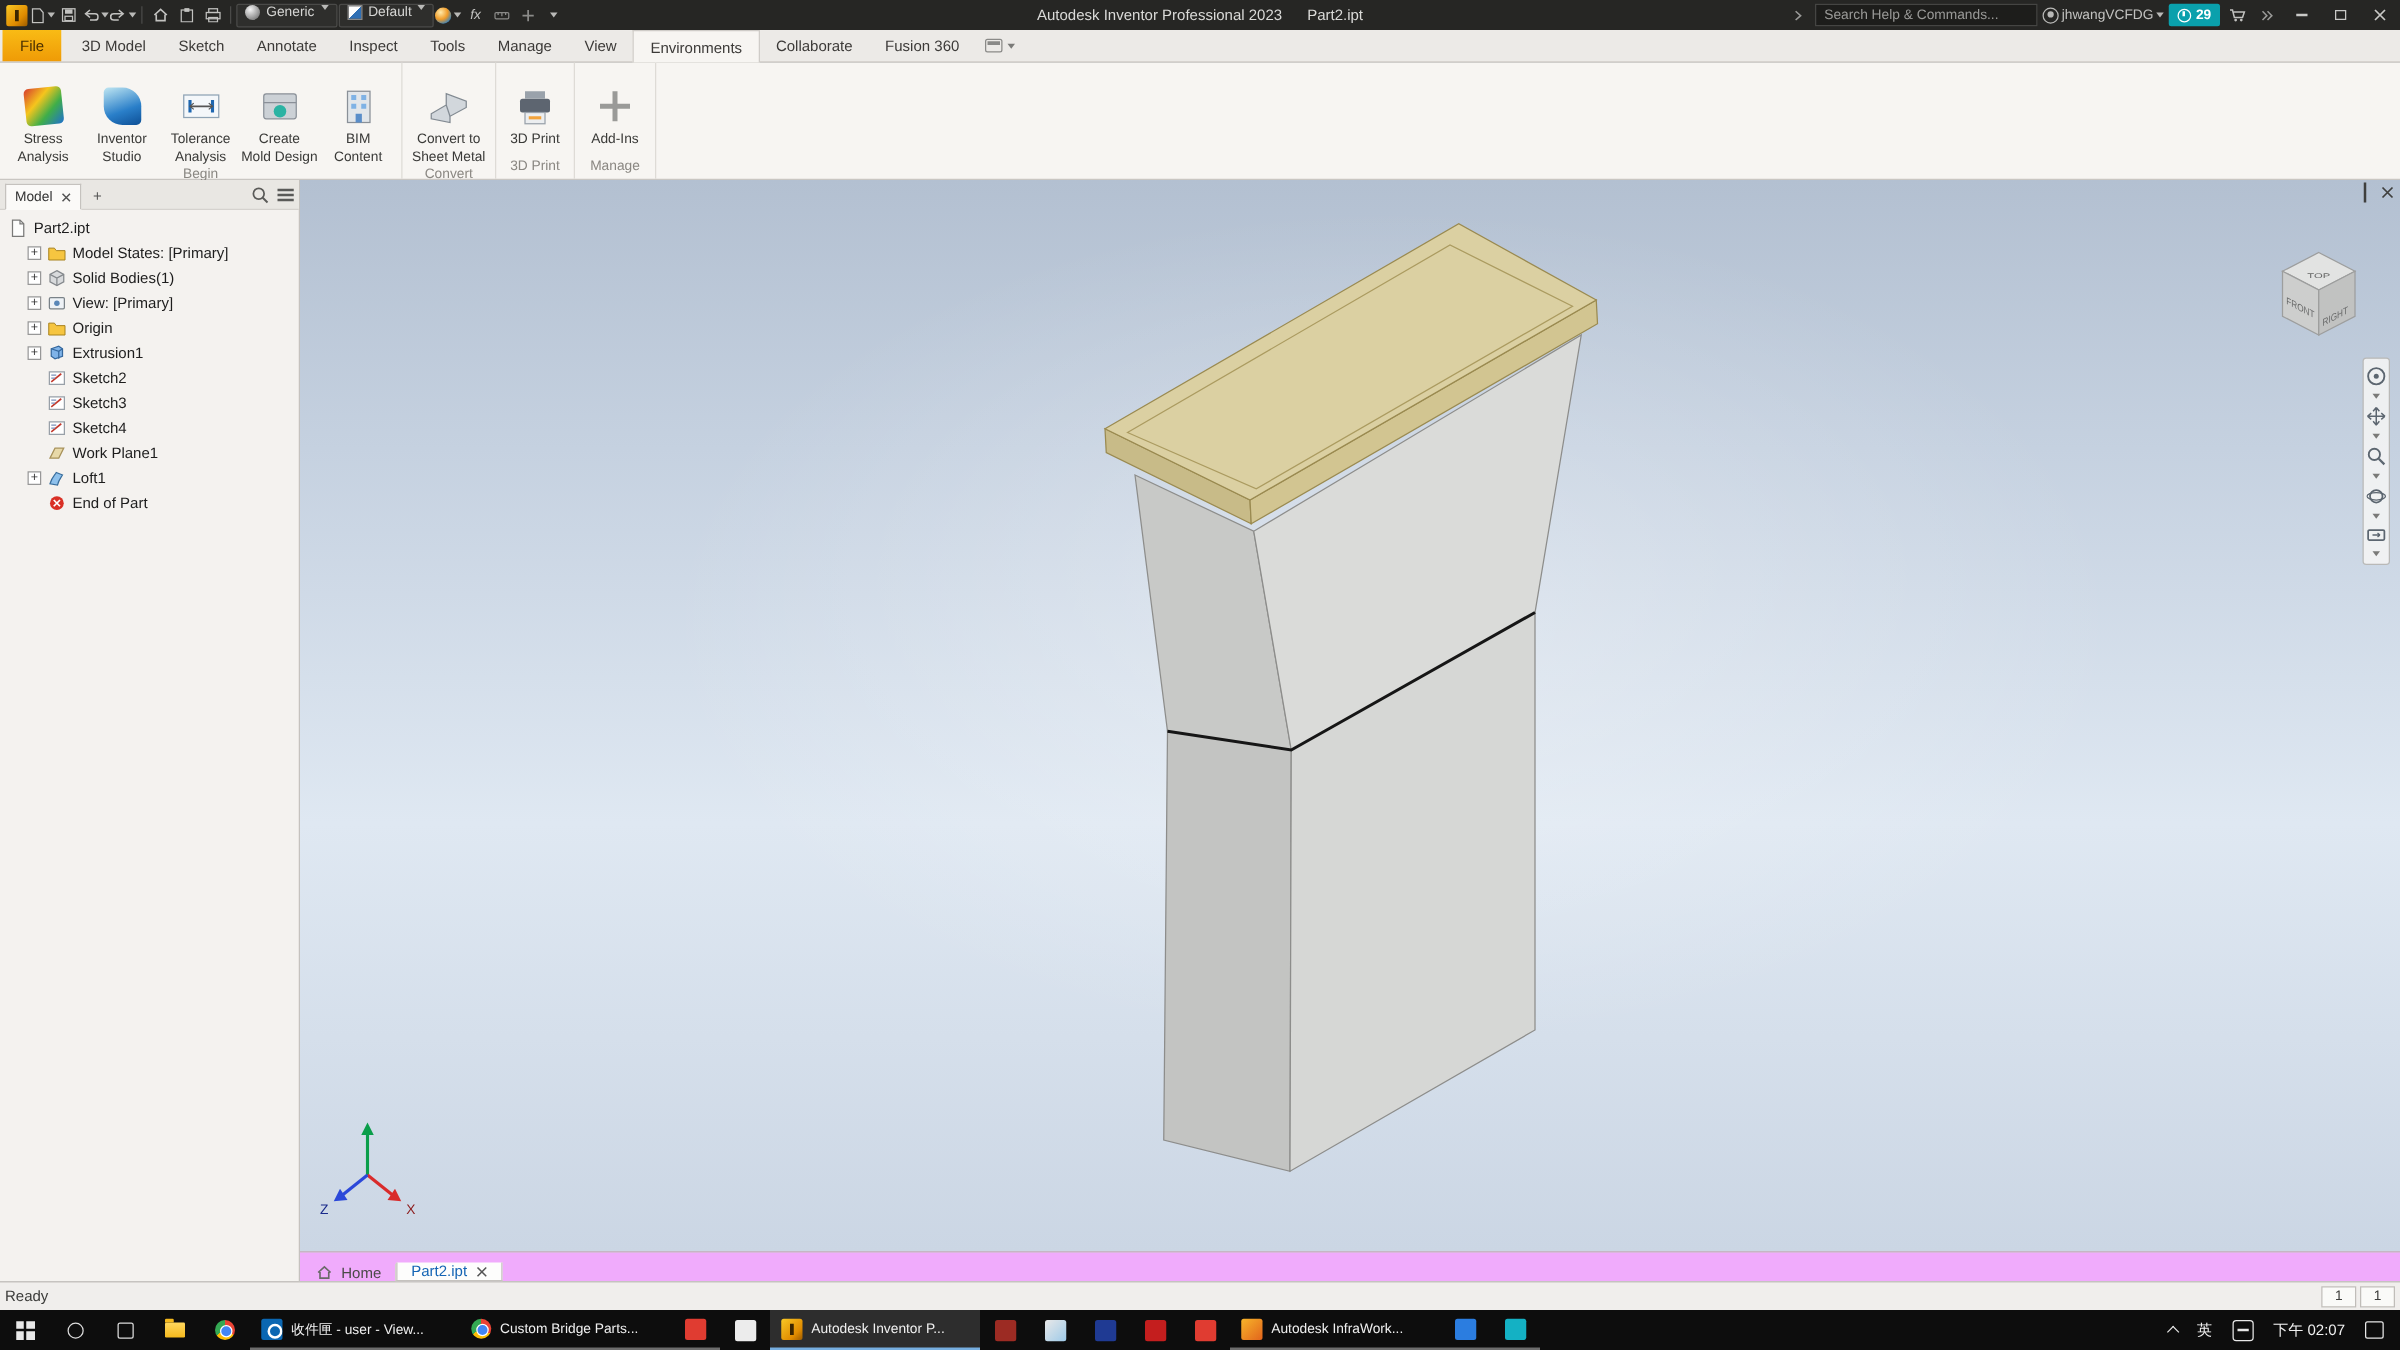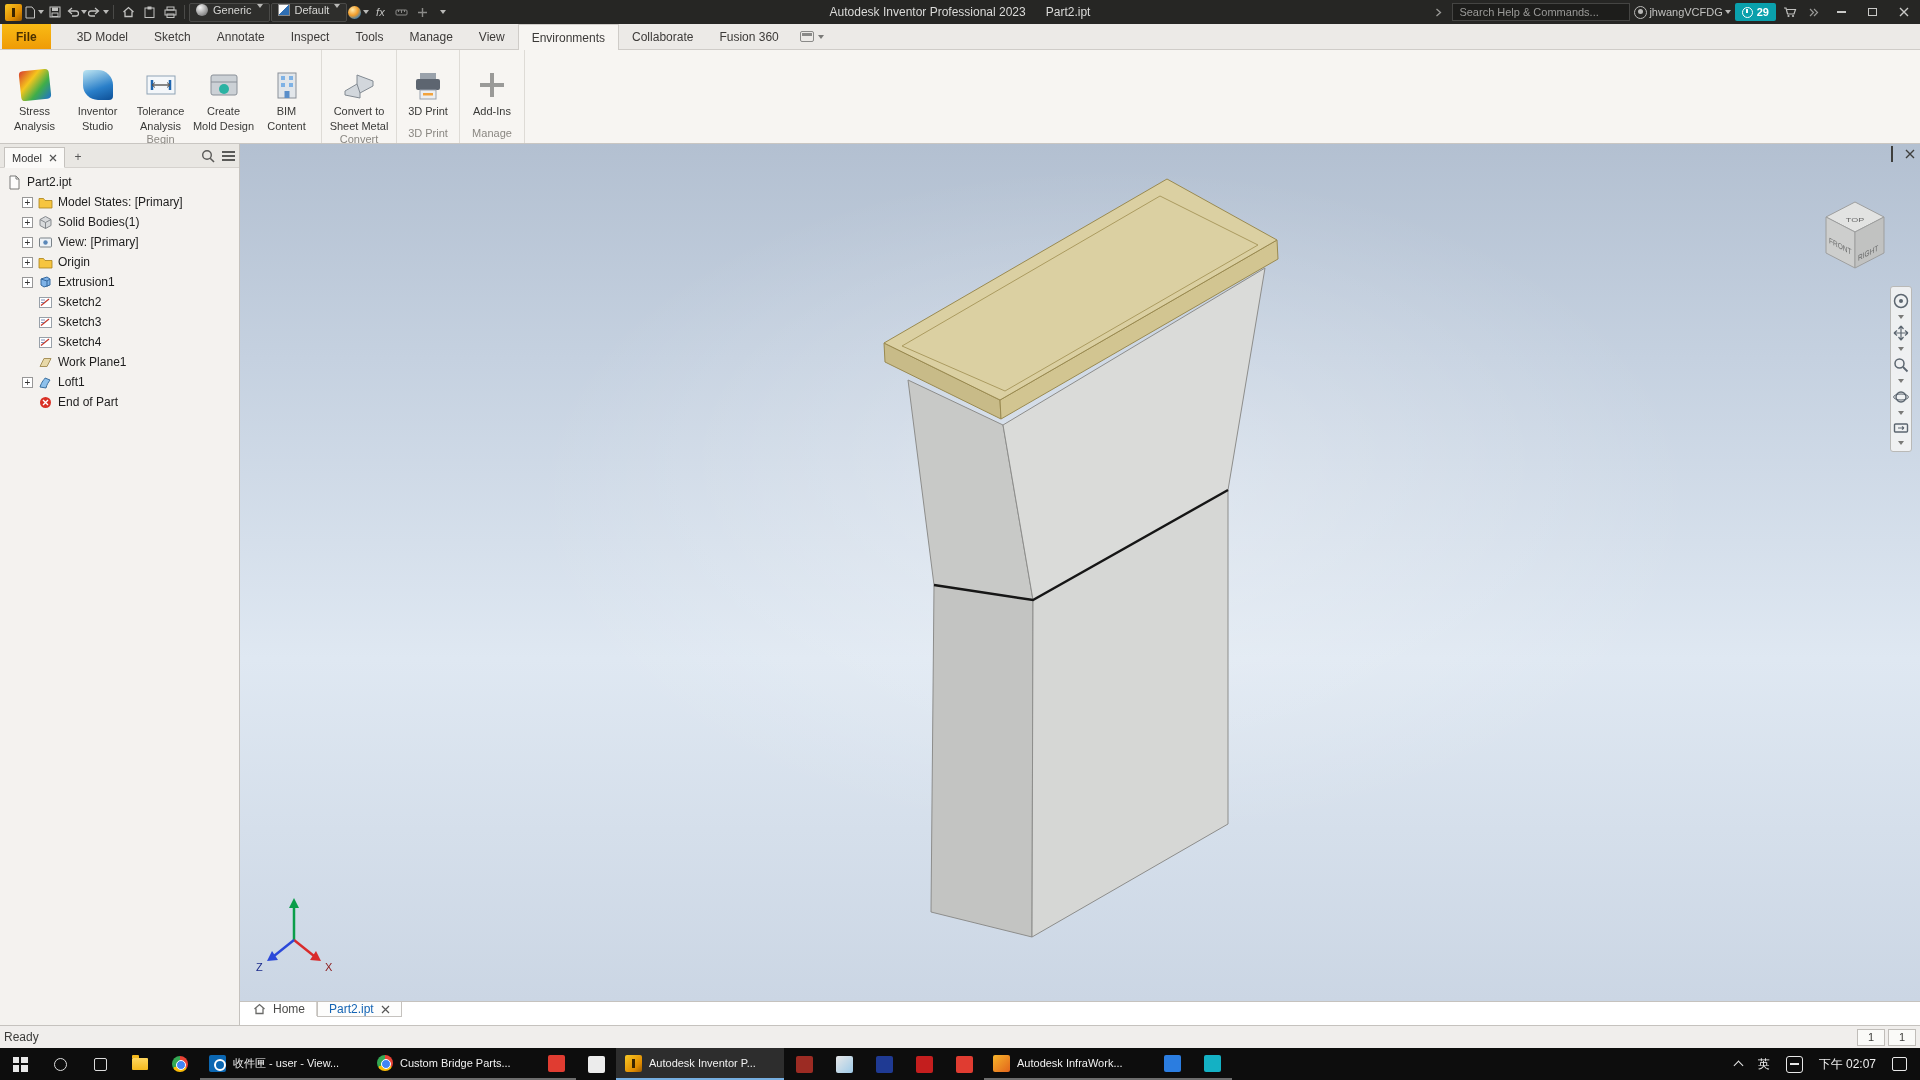--- a/index.html
+++ b/index.html
@@ -26,21 +26,21 @@
 .clockface{width:11px;height:11px;border-radius:50%;border:1.5px solid #fff;position:relative}
 .clockface:after{content:"";position:absolute;left:3.5px;top:1.5px;width:1.5px;height:4px;background:#fff}
 .winctl{width:27px;height:22px;display:flex;align-items:center;justify-content:center}
 .minline{width:9px;height:1.5px;background:#c9c9c7}
 .maxbox{width:9px;height:8px;border:1.3px solid #c9c9c7}
 .avatar{width:13px;height:13px;border-radius:50%;border:1.5px solid #b9b9b7;position:relative}
 .avatar:after{content:"";position:absolute;left:2.5px;top:2px;width:5px;height:5px;border-radius:50%;background:#b9b9b7}
 
 .ribbontabs{position:absolute;top:24px;left:0;right:0;height:26px;background:#eceae7;display:flex;align-items:stretch;padding-left:2px;border-bottom:1px solid #cfccc8}
 .rtab{display:flex;align-items:center;padding:0 13px;color:#3c3a38;font-size:12px;position:relative}
-.rtab.file{background:linear-gradient(#f9bb15,#ef9b06);color:#4a3000;font-weight:bold;margin-right:13px;padding:0 14px}
+.rtab.file{background:linear-gradient(#f9bb15,#ef9b06);color:#4a3000;font-weight:normal;margin-right:3px;padding:0 14px}
 .rtab.active{background:#f7f5f2;border:1px solid #cfccc8;border-bottom:none;margin-bottom:-1px;z-index:2}
 .rtab-extra{display:flex;align-items:center;gap:4px;margin:0 8px;color:#6a6a68}
 .panelico{width:14px;height:11px;border:1.3px solid #8a8a88;border-radius:2px;position:relative}
 .panelico:after{content:"";position:absolute;left:1px;top:1px;right:1px;height:3px;background:#8a8a88}
 
 .ribbon{position:absolute;top:50px;left:0;right:0;height:94px;background:#f7f5f2;border-bottom:1px solid #c9c6c2;display:flex;align-items:stretch}
 .rgroup{display:flex;flex-direction:column;border-right:1px solid #dedbd6;padding:1px 3px 0}
 .rbtns{display:flex;flex:1;align-items:flex-start;padding-top:15px}
 .rbtn{width:63px;display:flex;flex-direction:column;align-items:center;gap:3px;padding-top:2px;color:#3a3a38;text-align:center;line-height:12px;font-size:11px}
 .bicon{width:34px;height:34px;display:flex;align-items:center;justify-content:center}
@@ -63,21 +63,21 @@
 .ticon{width:15px;height:15px;min-width:15px}
 
 .viewport{position:absolute;top:144px;left:240px;right:0;height:857px;overflow:hidden;background:radial-gradient(ellipse 900px 520px at 52% 42%,rgba(255,255,255,0.32),rgba(255,255,255,0) 65%),linear-gradient(180deg,#b3c0d1 0%,#c5d1e0 25%,#dfe8f2 60%,#cbd6e4 100%)}
 .vp-svg{position:absolute;inset:0;width:100%;height:100%}
 .vwc{position:absolute;top:3px;right:5px;display:flex;gap:12px;align-items:center}
 .vwc .minline{background:#3f3f3d}
 .vwc .maxbox{border-color:#3f3f3d}
 .navbar{position:absolute;right:8px;top:142px;width:22px;background:rgba(246,246,244,0.85);border:1px solid #b9b9b7;border-radius:3px;display:flex;flex-direction:column;align-items:center;padding:6px 0;gap:6px}
 .navbar .caret{border-top-color:#7a7a78;border-left-width:3px;border-right-width:3px}
 
-.doctabs{position:absolute;left:240px;right:0;top:1001px;height:24px;background:#ffffff;border-top:1px solid #c5c2be;display:flex;align-items:flex-start;padding-left:2px}
+.doctabs{position:absolute;left:240px;right:0;top:1001px;height:24px;background:#f0abfc;border-top:1px solid #c5c2be;display:flex;align-items:flex-end;padding-left:2px}
 .dtab{display:flex;align-items:center;gap:7px;padding:0 11px;color:#4a4a48;border-right:1px solid #d5d2ce}
 .dtab.active{background:#fdfdfc;border:1px solid #c5c2be;border-top:none;color:#1464b4}
 
 .statusbar{position:absolute;left:0;right:0;top:1025px;height:23px;background:#f0eeec;border-top:1px solid #c5c2be;display:flex;align-items:center;padding:0 4px;color:#3c3c3a}
 .sb-right{margin-left:auto;display:flex;gap:3px;align-items:center}
 .sb-cell{min-width:28px;height:17px;border:1px solid #c0bdb9;background:#fafaf8;display:flex;align-items:center;justify-content:center;font-size:11px}
 
 .taskbar{position:absolute;left:0;right:0;top:1048px;height:32px;background:#0d0d0d;display:flex;align-items:stretch;color:#ececec}
 .tb-btn{width:40px;display:flex;align-items:center;justify-content:center}
 .tb-btn.open{border-bottom:2px solid #6d6d6d}

